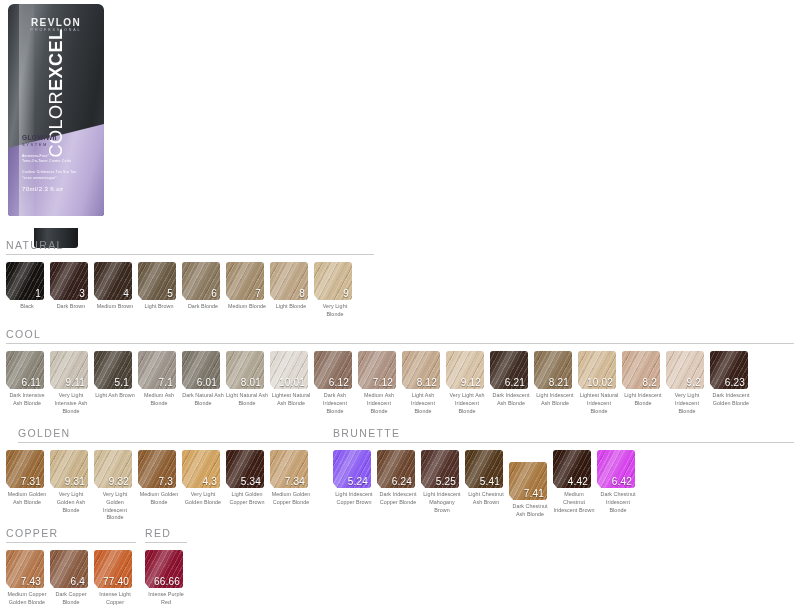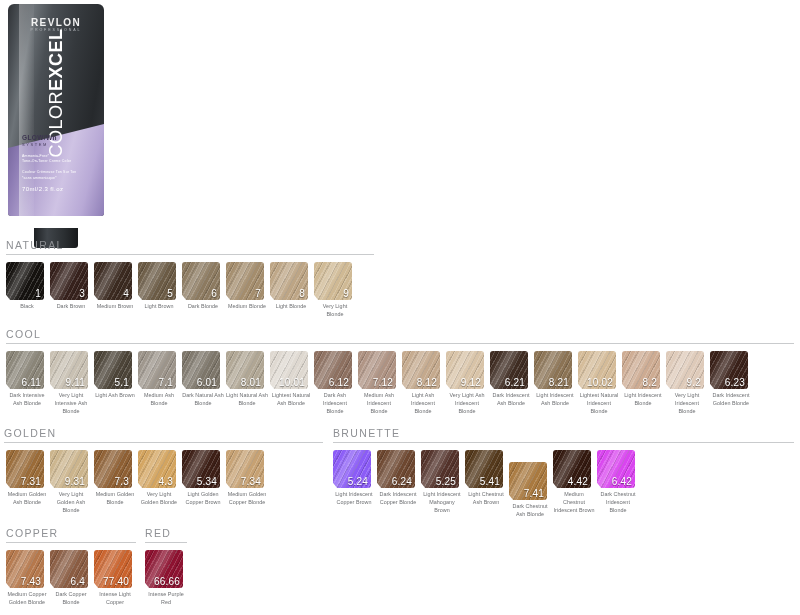--- a/index.html
+++ b/index.html
@@ -141,21 +141,21 @@
   </div>
 
   <div class="sec-head" style="left:6px;top:239px;width:368px;">
     <div class="ttl">NATURAL</div>
     <div class="rule"></div>
   </div>
   <div class="sec-head" style="left:6px;top:328px;width:788px;">
     <div class="ttl">COOL</div>
     <div class="rule"></div>
   </div>
-  <div class="sec-head" style="left:4px;top:427px;width:319px;">
+  <div class="sec-head" style="left:18px;top:427px;width:319px;">
     <div class="ttl">GOLDEN</div>
     <div class="rule"></div>
   </div>
   <div class="sec-head" style="left:333px;top:427px;width:461px;">
     <div class="ttl">BRUNETTE</div>
     <div class="rule"></div>
   </div>
   <div class="sec-head" style="left:6px;top:527px;width:130px;">
     <div class="ttl">COPPER</div>
     <div class="rule"></div>
@@ -380,20 +380,28 @@
       </div>
       <div class="cell">
         <div class="sw" style="background: rgb(203, 180, 140);">
           <div class="strands"></div>
           <div class="shine"></div>
           <div class="code">9.31</div>
         </div>
         <div class="nm">Very Light Golden Ash Blonde</div>
       </div>
       <div class="cell">
+        <div class="sw" style="background: rgb(207, 187, 151);">
+          <div class="strands"></div>
+          <div class="shine"></div>
+          <div class="code">9.32</div>
+        </div>
+        <div class="nm">Very Light Golden Iridescent Blonde</div>
+      </div>
+      <div class="cell">
         <div class="sw" style="background: rgb(142, 95, 51);">
           <div class="strands"></div>
           <div class="shine"></div>
           <div class="code">7.3</div>
         </div>
         <div class="nm">Medium Golden Blonde</div>
       </div>
       <div class="cell">
         <div class="sw" style="background: rgb(211, 164, 95);">
           <div class="strands"></div>

